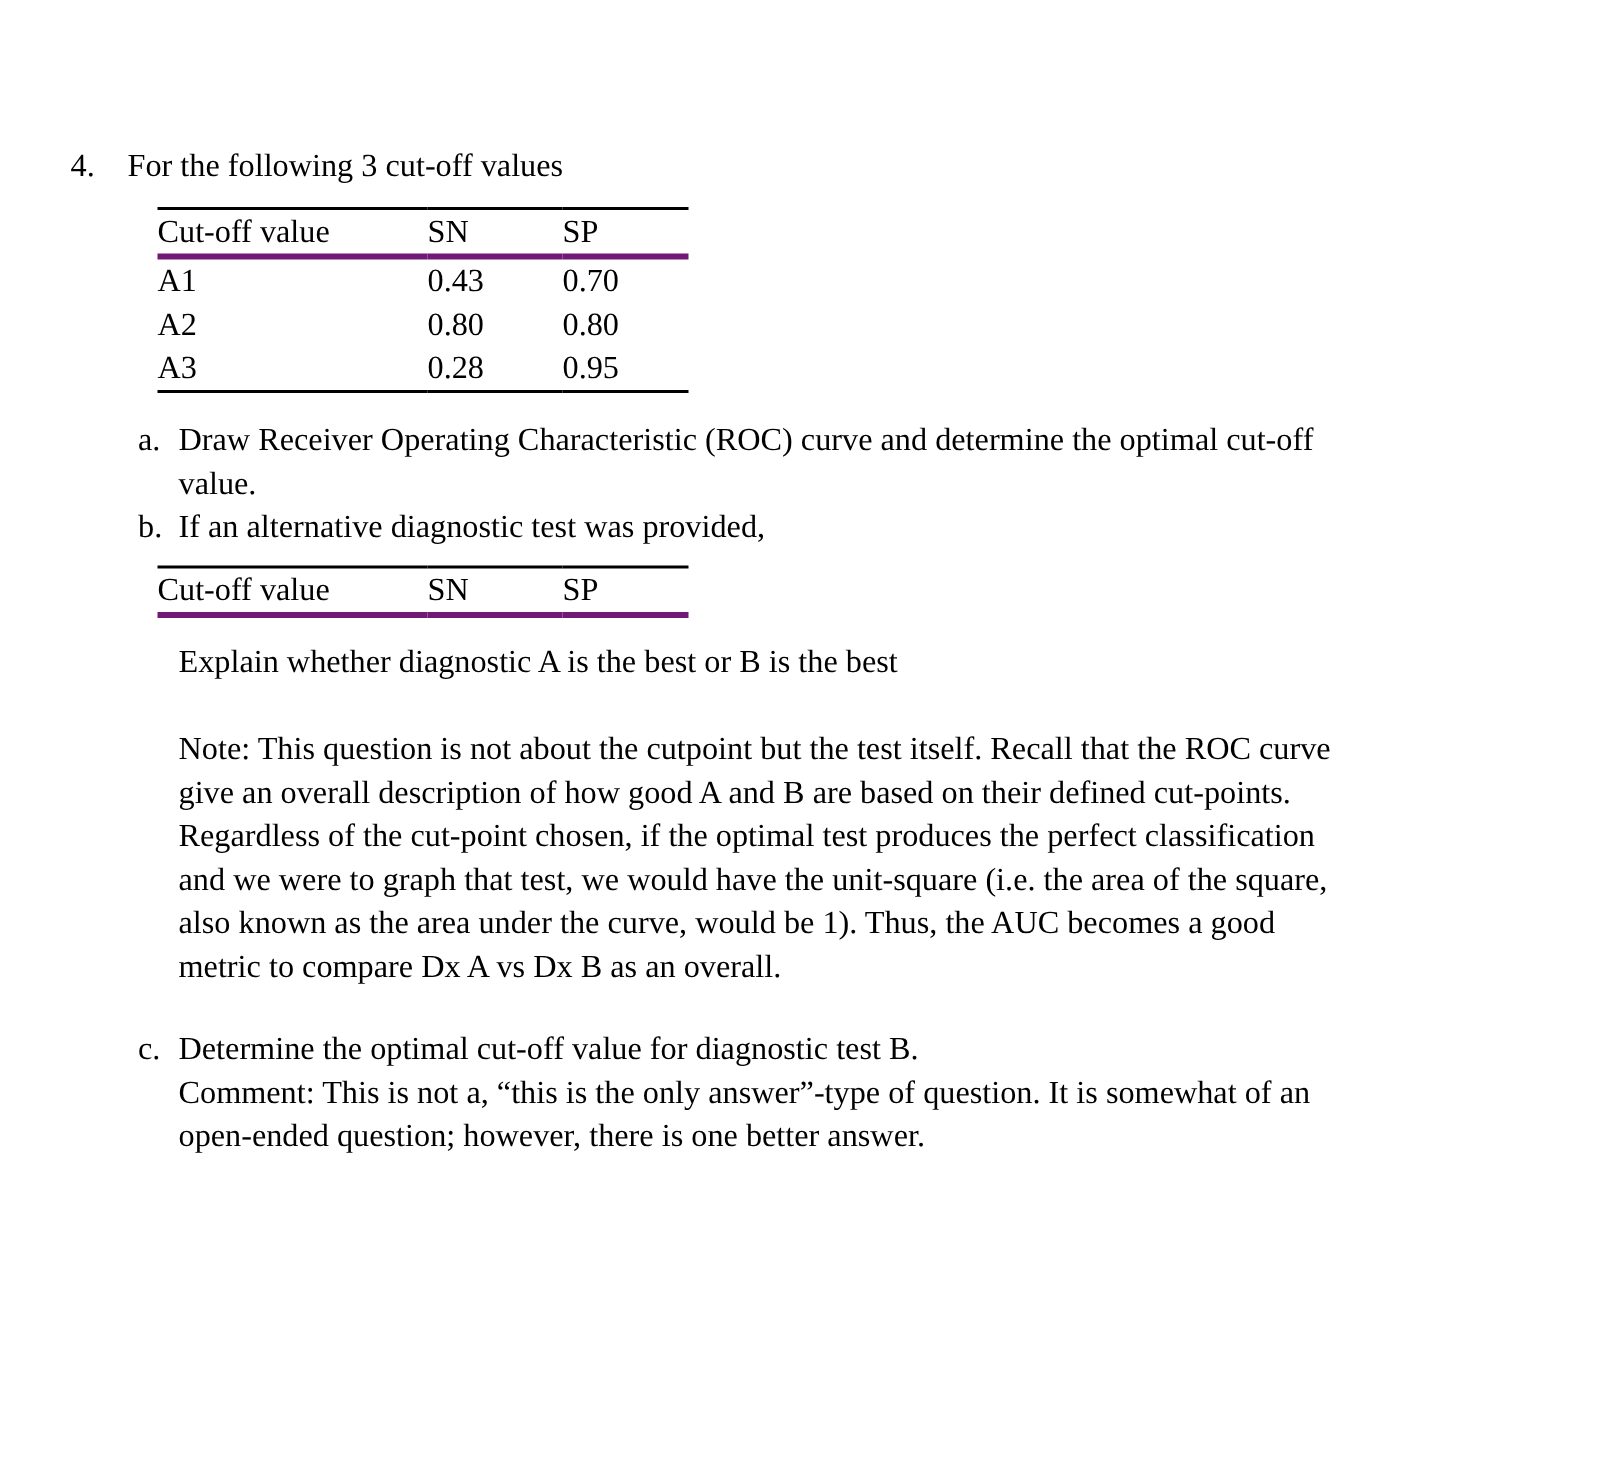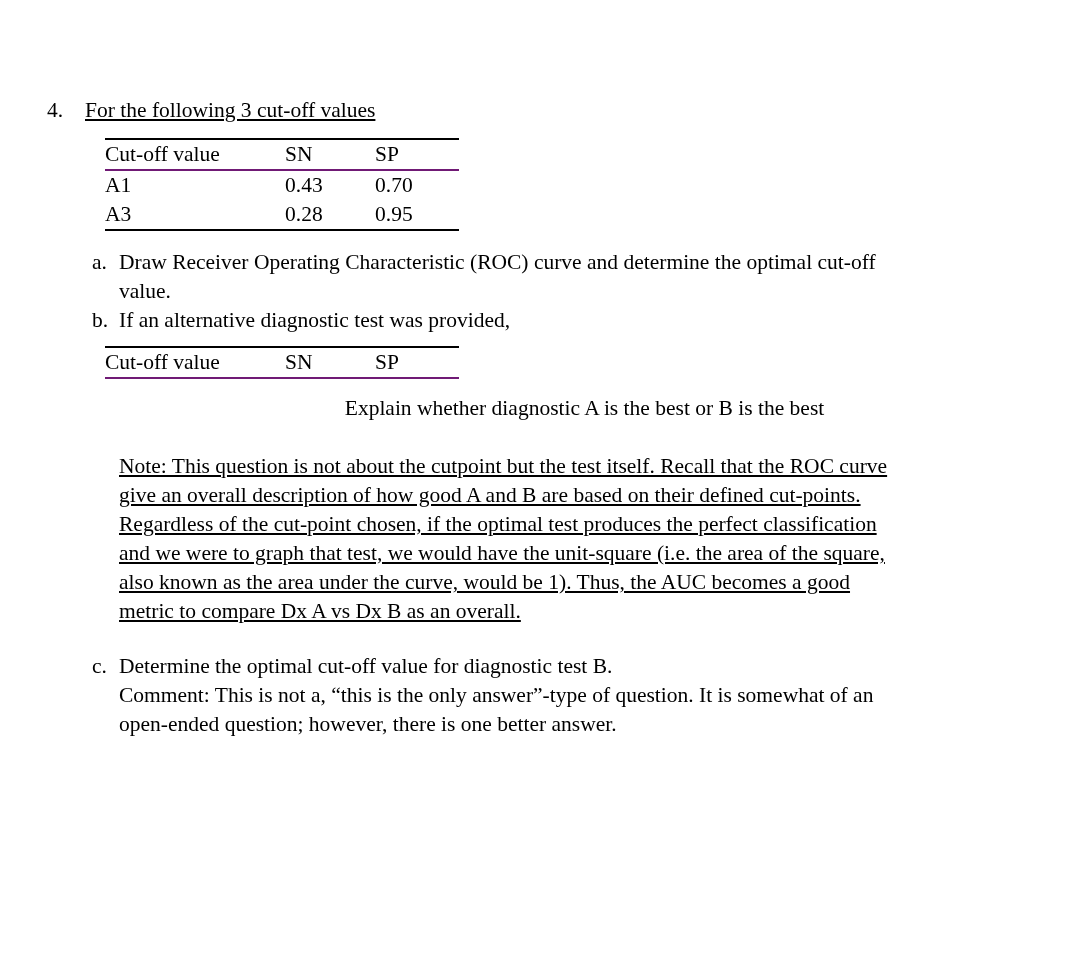--- a/index.html
+++ b/index.html
@@ -18,21 +18,20 @@
     overflow: hidden;
   }
   .page {
     position: relative;
     width: 1080px;
     height: 975px;
   }
   
   .question-line {
     margin: 96px 0 0 47px;
-    text-decoration: underline;
   }
   .q-num {
     display: inline-block;
     width: 38px;
   }
   
   table.cutoff {
     border-collapse: collapse;
     table-layout: fixed;
     margin-left: 105px;
@@ -40,21 +39,21 @@
     border-bottom: 2px solid #000;
   }
   table.cutoff th, table.cutoff td {
     font-weight: normal;
     text-align: left;
     padding: 0;
     vertical-align: middle;
     font-size: 21.5px;
   }
   table.cutoff thead th {
-    border-bottom: 2px solid #701a75;
+    border-bottom: 4px solid #701a75;
     height: 31px;
   }
   table.cutoff tbody td { height: 28px; }
   .col-cut { width: 180px; }
   .col-sn  { width: 90px; }
   .col-sp  { width: 84px; }
   th.cut-h { padding-left: 10px; }
   td.cut-c { text-align: center; }
   table.cutoff.t1 { margin-top: 13px; }
   table.cutoff.t2 { margin-top: 11px; }
@@ -67,22 +66,22 @@
   .item .marker {
     position: absolute;
     left: 0;
     top: 0;
   }
   .item .text, .plain-text {
     white-space: pre-line;
   }
   .item-a { margin-top: 17px; }
   .indent-block { margin-left: 119px; margin-right: 30px; }
-  .explain-line { margin-top: 15px; text-align: center; }
-  .note-para { margin-top: 29px; text-decoration: underline; }
+  .explain-line { margin-top: 15px; }
+  .note-para { margin-top: 29px; }
   .item-c { margin-top: 26px; }
 </style>
 </head>
 <body>
 
 <div class="page">
 
   <div class="question-line">
     <span class="q-num">4.</span><span>For the following 3 cut-off values</span>
   </div>
@@ -98,20 +97,25 @@
         <th class="cut-h">Cut-off value</th>
         <th>SN</th>
         <th>SP</th>
       </tr>
     </thead>
     <tbody>
       <tr>
         <td class="cut-c">A1</td>
         <td>0.43</td>
         <td>0.70</td>
+      </tr>
+      <tr>
+        <td class="cut-c">A2</td>
+        <td>0.80</td>
+        <td>0.80</td>
       </tr>
       <tr>
         <td class="cut-c">A3</td>
         <td>0.28</td>
         <td>0.95</td>
       </tr>
     </tbody>
   </table>
 
   <div class="items">

